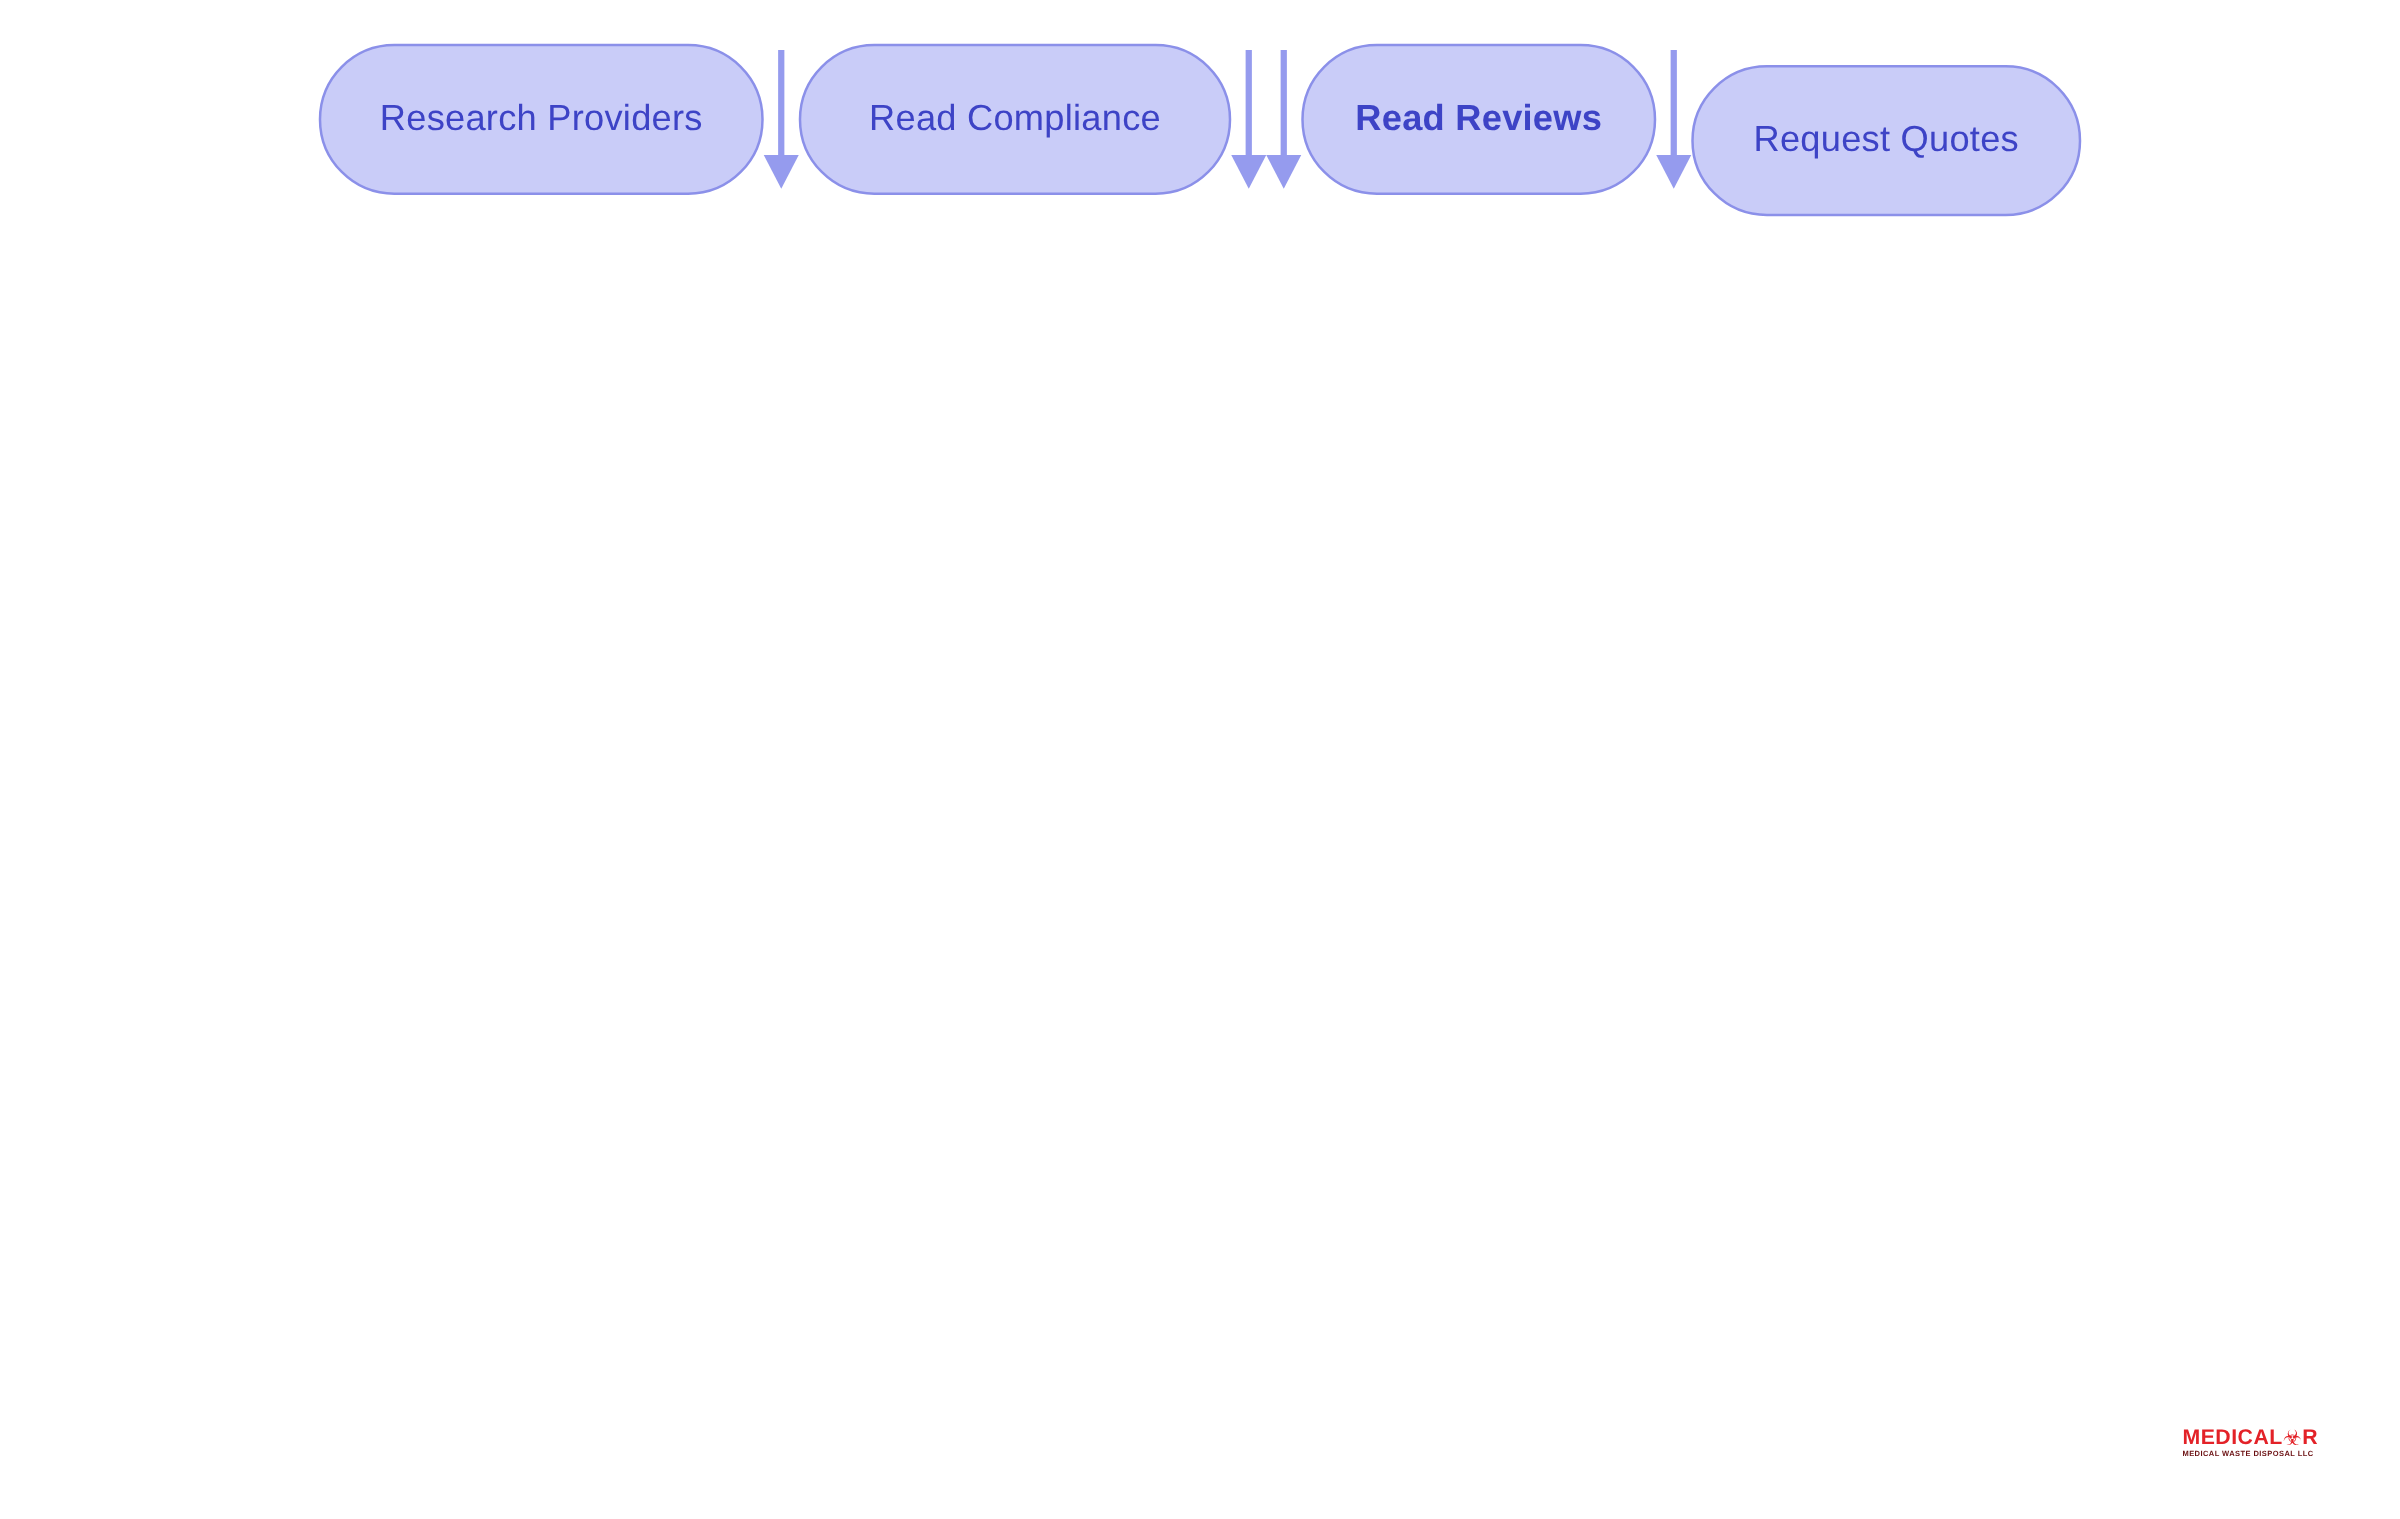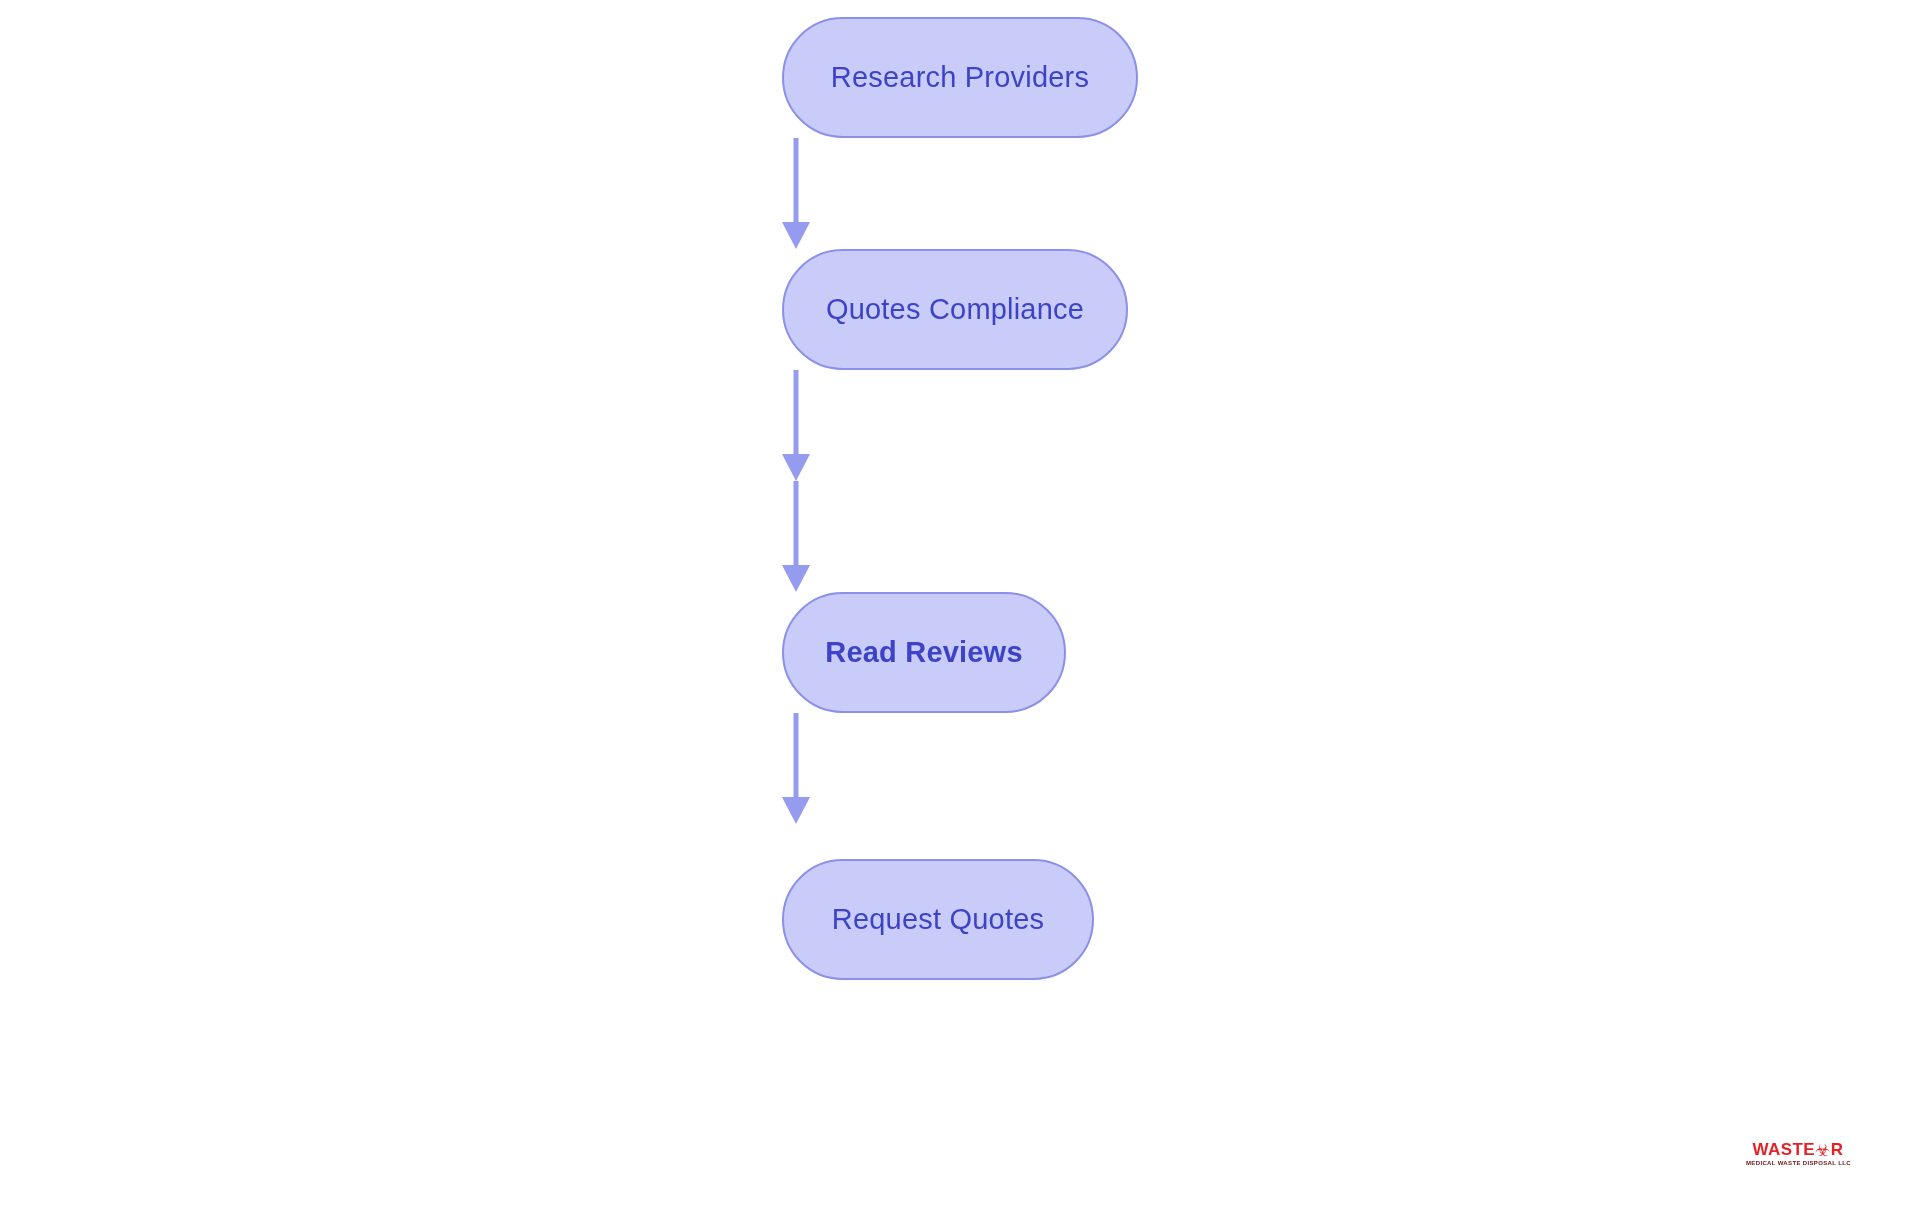--- a/index.html
+++ b/index.html
@@ -18,21 +18,21 @@
     font-family:"Liberation Sans", sans-serif;
     position:relative;
     overflow:hidden;
   }
   .flow{
     position:absolute;
     left:50%;
     top:17px;
     transform:translateX(-50%);
     display:flex;
-    flex-direction:column;
+    align-items:center;
   }
   .node{
     box-sizing:border-box;
     height:121px;
     border-radius:60.5px;
     background:var(--node-fill);
     border:2px solid var(--node-border);
     display:flex;
     align-items:center;
     justify-content:center;
@@ -108,21 +108,21 @@
   <div class="node n1">
     <span>Research Providers</span>
   </div>
 
   <div class="arrow">
     <div class="shaft"></div>
     <div class="head"></div>
   </div>
 
   <div class="node n2">
-    <span>Quotes Compliance</span>
+    <span>Read Compliance</span>
   </div>
 
   <div class="arrow">
     <div class="shaft"></div>
     <div class="head"></div>
   </div>
 
 
   <div class="arrow">
     <div class="shaft"></div>
@@ -139,16 +139,16 @@
   </div>
 
   <div class="node n5">
     <span>Request Quotes</span>
   </div>
 
 </div>
 
 <div class="watermark">
   <div class="brand">
-    <span>WASTE</span><span class="bio">☣</span><span>R</span>
+    <span>MEDICAL</span><span class="bio">☣</span><span>R</span>
   </div>
   <div class="tagline">MEDICAL WASTE DISPOSAL LLC</div>
 </div>
 
 </body></html>

